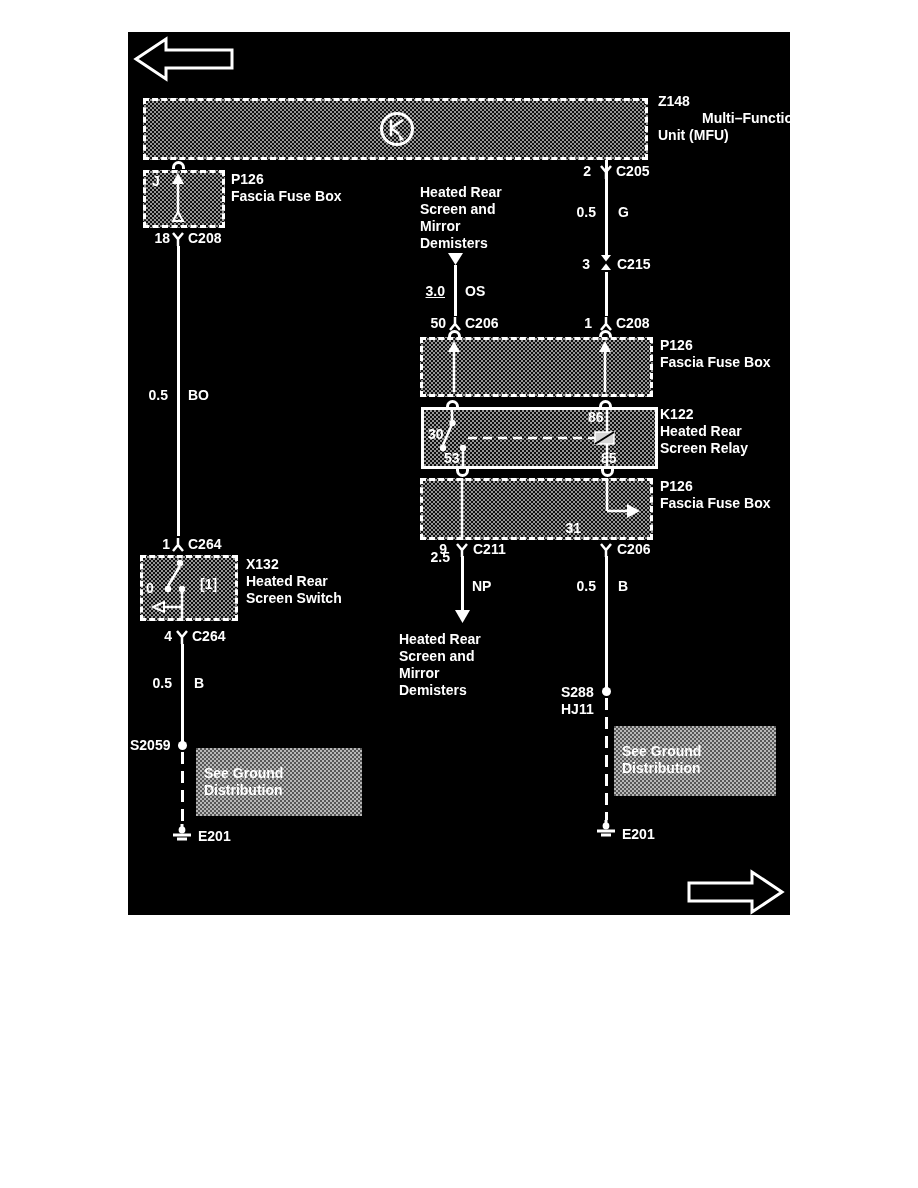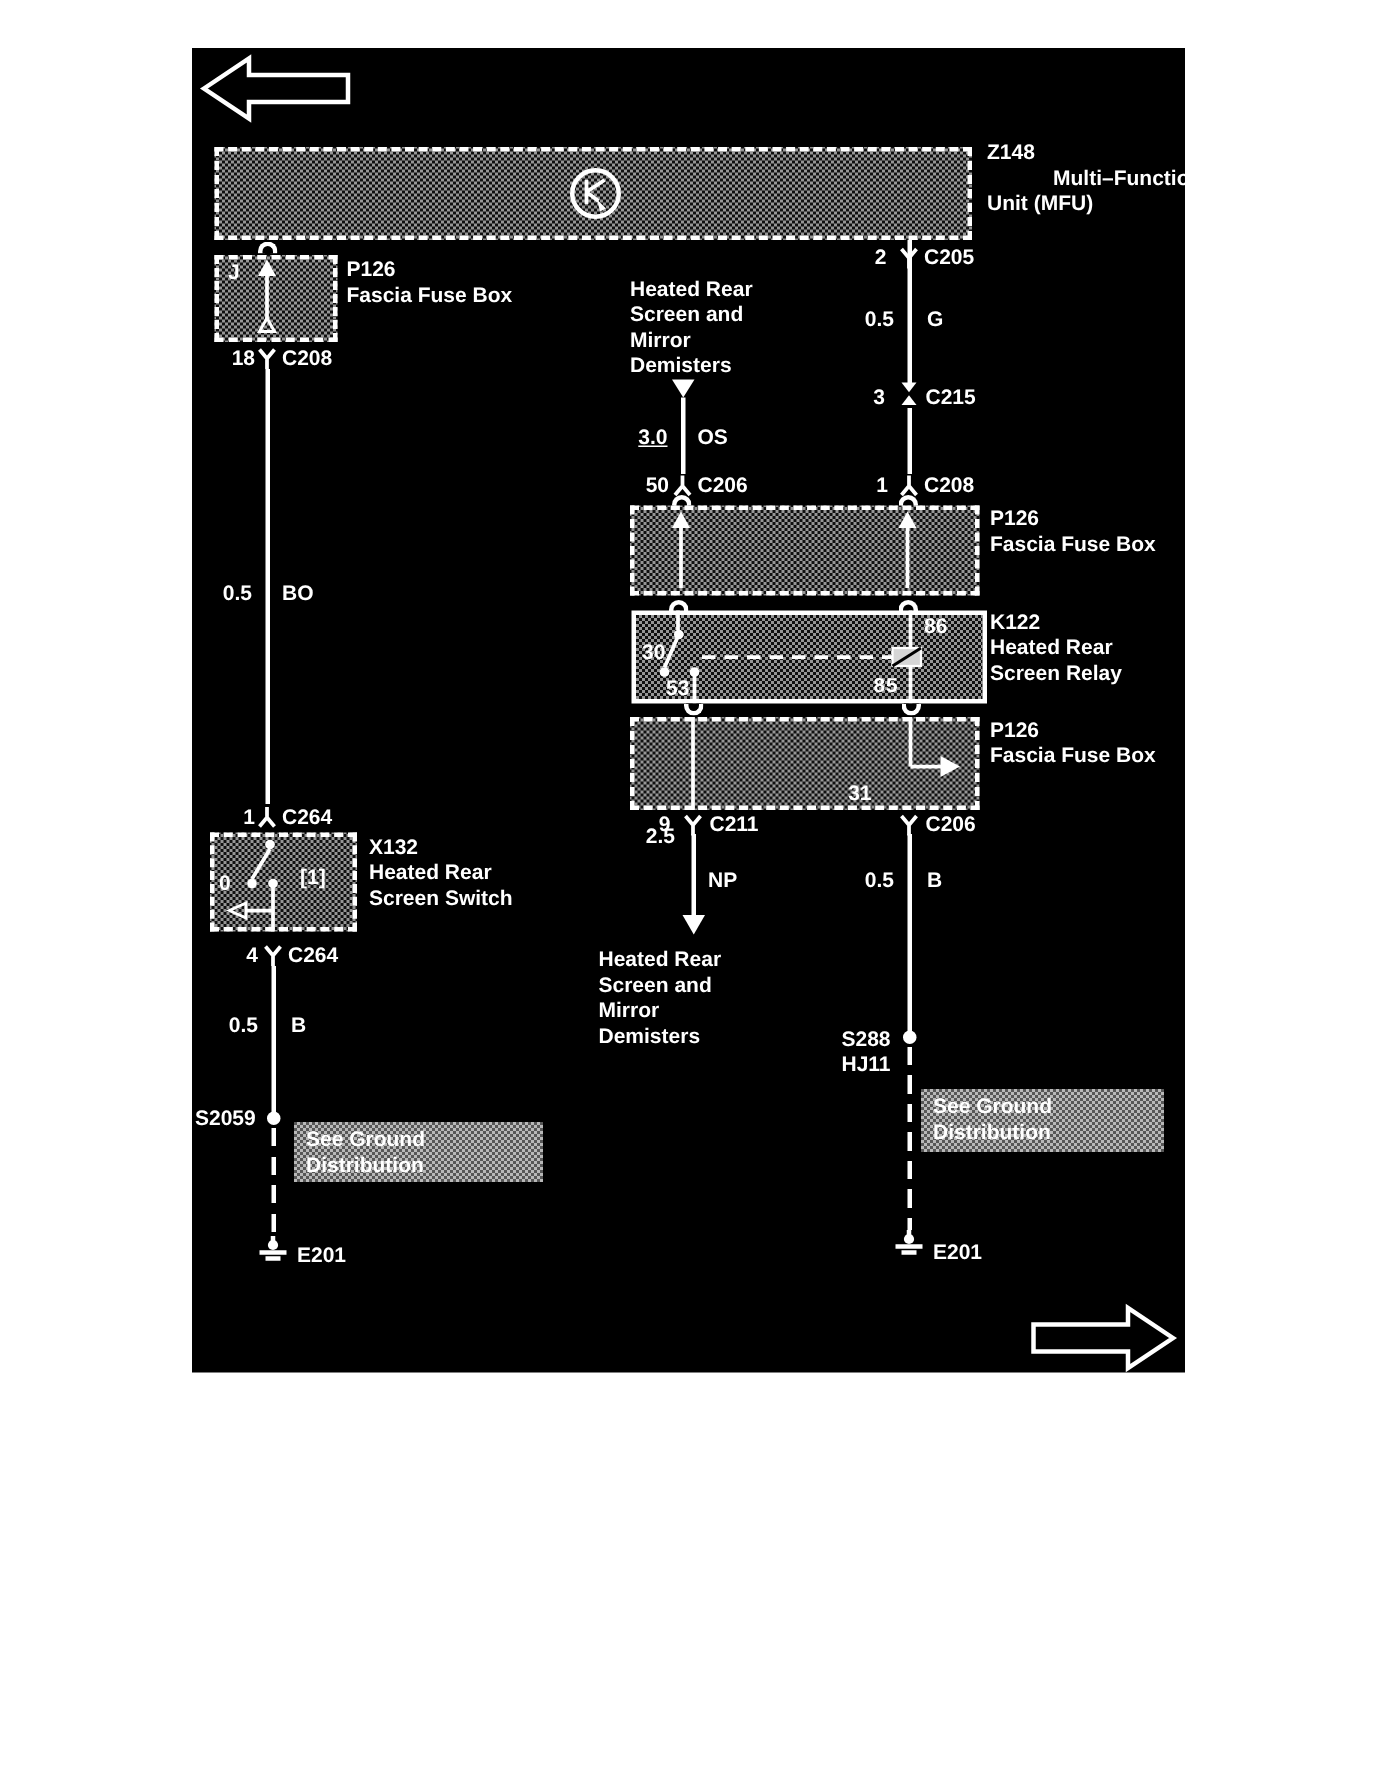--- a/index.html
+++ b/index.html
@@ -8,21 +8,21 @@
   .diagram{position:absolute;left:128px;top:32px;width:662px;height:883px;background:#000;}
   .t{position:absolute;font:bold 14px/17px "Liberation Sans",sans-serif;color:#fff;white-space:nowrap;}
   .tr{text-align:right;}
   .wire{position:absolute;width:3px;background:#fff;}
   .wired{position:absolute;width:3px;
          background:repeating-linear-gradient(180deg,#fff 0 12px,transparent 12px 19px);}
   .hatch{background:repeating-conic-gradient(#969696 0% 25%,#101010 0% 50%) 0 0/4px 4px;}
   .dashbox{position:absolute;border:3px dashed #fff;box-sizing:border-box;}
   .solidbox{position:absolute;border:3px solid #fff;box-sizing:border-box;}
   .hl{position:absolute;background:repeating-conic-gradient(#b8b8b8 0% 25%,#575757 0% 50%) 0 0/4px 4px;
-      padding:3px 8px;}
+      padding:17px 8px;}
   .cap{position:absolute;width:13px;height:8px;border:3px solid #fff;border-bottom:none;
        border-radius:8px 8px 0 0;background:#000;box-sizing:border-box;}
   .capd{position:absolute;width:13px;height:8px;border:3px solid #fff;border-top:none;
        border-radius:0 0 8px 8px;background:#000;box-sizing:border-box;}
   .dot{position:absolute;width:9px;height:9px;border-radius:50%;background:#fff;}
   svg{position:absolute;overflow:visible;}
 </style>
 </head>
 <body>
 
@@ -172,23 +172,23 @@
       <circle cx="31.5" cy="16" r="3.2" fill="#fff"></circle>
       <path d="M31.5 16 L22 38" stroke="#fff" stroke-width="2.5"></path>
       <circle cx="22" cy="41" r="3.2" fill="#fff"></circle>
       <circle cx="42" cy="41" r="3.2" fill="#fff"></circle>
       <path d="M42 41 V62" stroke="#fff" stroke-width="2.5"></path>
       <path d="M47 31 H174" stroke="#fff" stroke-width="2.5" stroke-dasharray="9 6"></path>
       <rect x="174" y="25" width="19" height="12" fill="#d6d6d6" stroke="#fff" stroke-width="1.5"></rect>
       <path d="M174 37 L193 25" stroke="#000" stroke-width="2"></path>
     </svg>
     <div class="t" style="left:300px;top:394px;">30</div>
-    <div class="t" style="left:488px;top:377px;">86</div>
+    <div class="t" style="left:460px;top:377px;">86</div>
     <div class="t" style="left:316px;top:418px;">53</div>
-    <div class="t" style="left:454px;top:418px;font-family:Liberation Mono, monospace;">85</div>
+    <div class="t" style="left:473px;top:418px;">85</div>
     <div class="t" style="left:532px;top:374px;">K122</div>
     <div class="t" style="left:532px;top:391px;">Heated Rear</div>
     <div class="t" style="left:532px;top:408px;">Screen Relay</div>
 
     <div class="capd" style="left:328px;top:437px;"></div>
     <div class="capd" style="left:473px;top:437px;"></div>
     <div class="dashbox hatch" style="left:292px;top:446px;width:233px;height:62px;"></div>
     <svg width="233" height="62" style="left:292px;top:446px;">
       <path d="M42 0 V62" stroke="#fff" stroke-width="2.5"></path>
       <path d="M187 0 V33 M187 33 H209" stroke="#fff" stroke-width="2.5" fill="none"></path>

